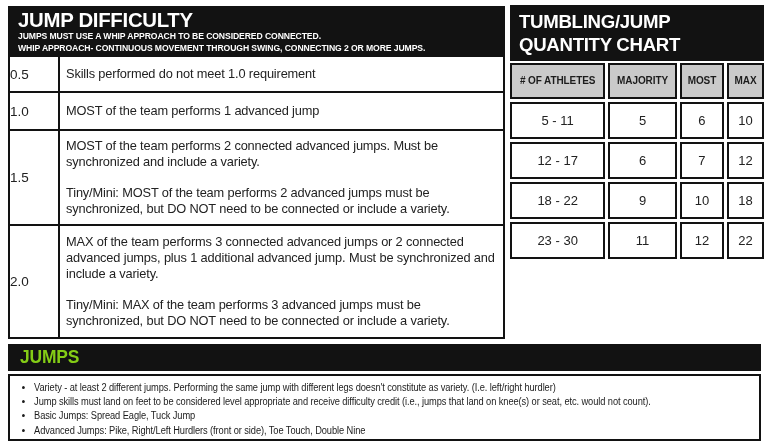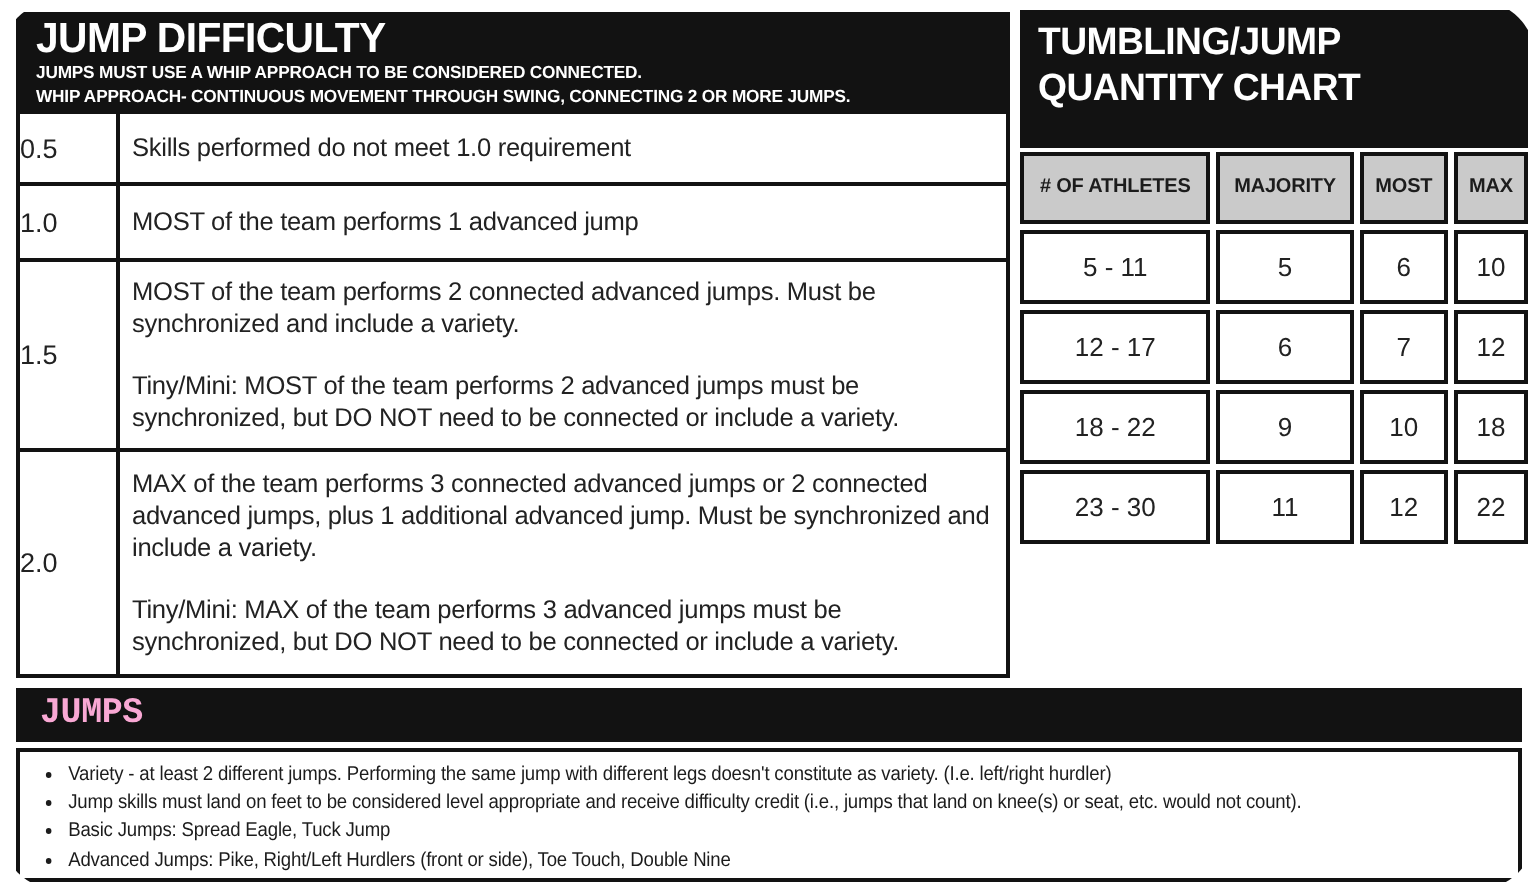--- a/index.html
+++ b/index.html
@@ -7,21 +7,20 @@
   body {
     font-family: "Liberation Sans", "DejaVu Sans", sans-serif;
     color: #222222;
   }
   .page {
     position: relative;
     width: 768px;
     height: 445px;
     background: #ffffff;
     overflow: hidden;
-    border-radius: 30px;
   }
 
   
   .left-panel {
     position: absolute;
     left: 8px; top: 6px;
     width: 497px;
   }
   .left-header {
     background: #121212;
@@ -77,21 +76,21 @@
 
   
   .right-panel {
     position: absolute;
     left: 510px; top: 5px;
     width: 254px;
   }
   .right-header {
     background: #121212;
     color: #ffffff;
-    height: 69px;
+    height: 56px;
     padding: 5px 9px;
   }
   .right-header h2 {
     font-size: 19px;
     font-weight: bold;
     line-height: 1.22;
     letter-spacing: -0.3px;
     transform: scaleX(0.98);
     transform-origin: 0 50%;
   }
@@ -126,24 +125,23 @@
   }
 
   
   .bottom-panel {
     position: absolute;
     left: 8px; top: 344px;
     width: 753px;
   }
   .jumps-header {
     background: #121212;
-    color: #f9a8d4;
+    color: #84cc16;
     height: 27px;
     padding: 3px 12px;
-    font-family: Liberation Mono, monospace;
   }
   .jumps-header h2 {
     font-size: 18px;
     font-weight: bold;
     letter-spacing: -0.2px;
     line-height: 1.15;
     transform: scaleX(0.97);
     transform-origin: 0 50%;
   }
   .bullets-box {

